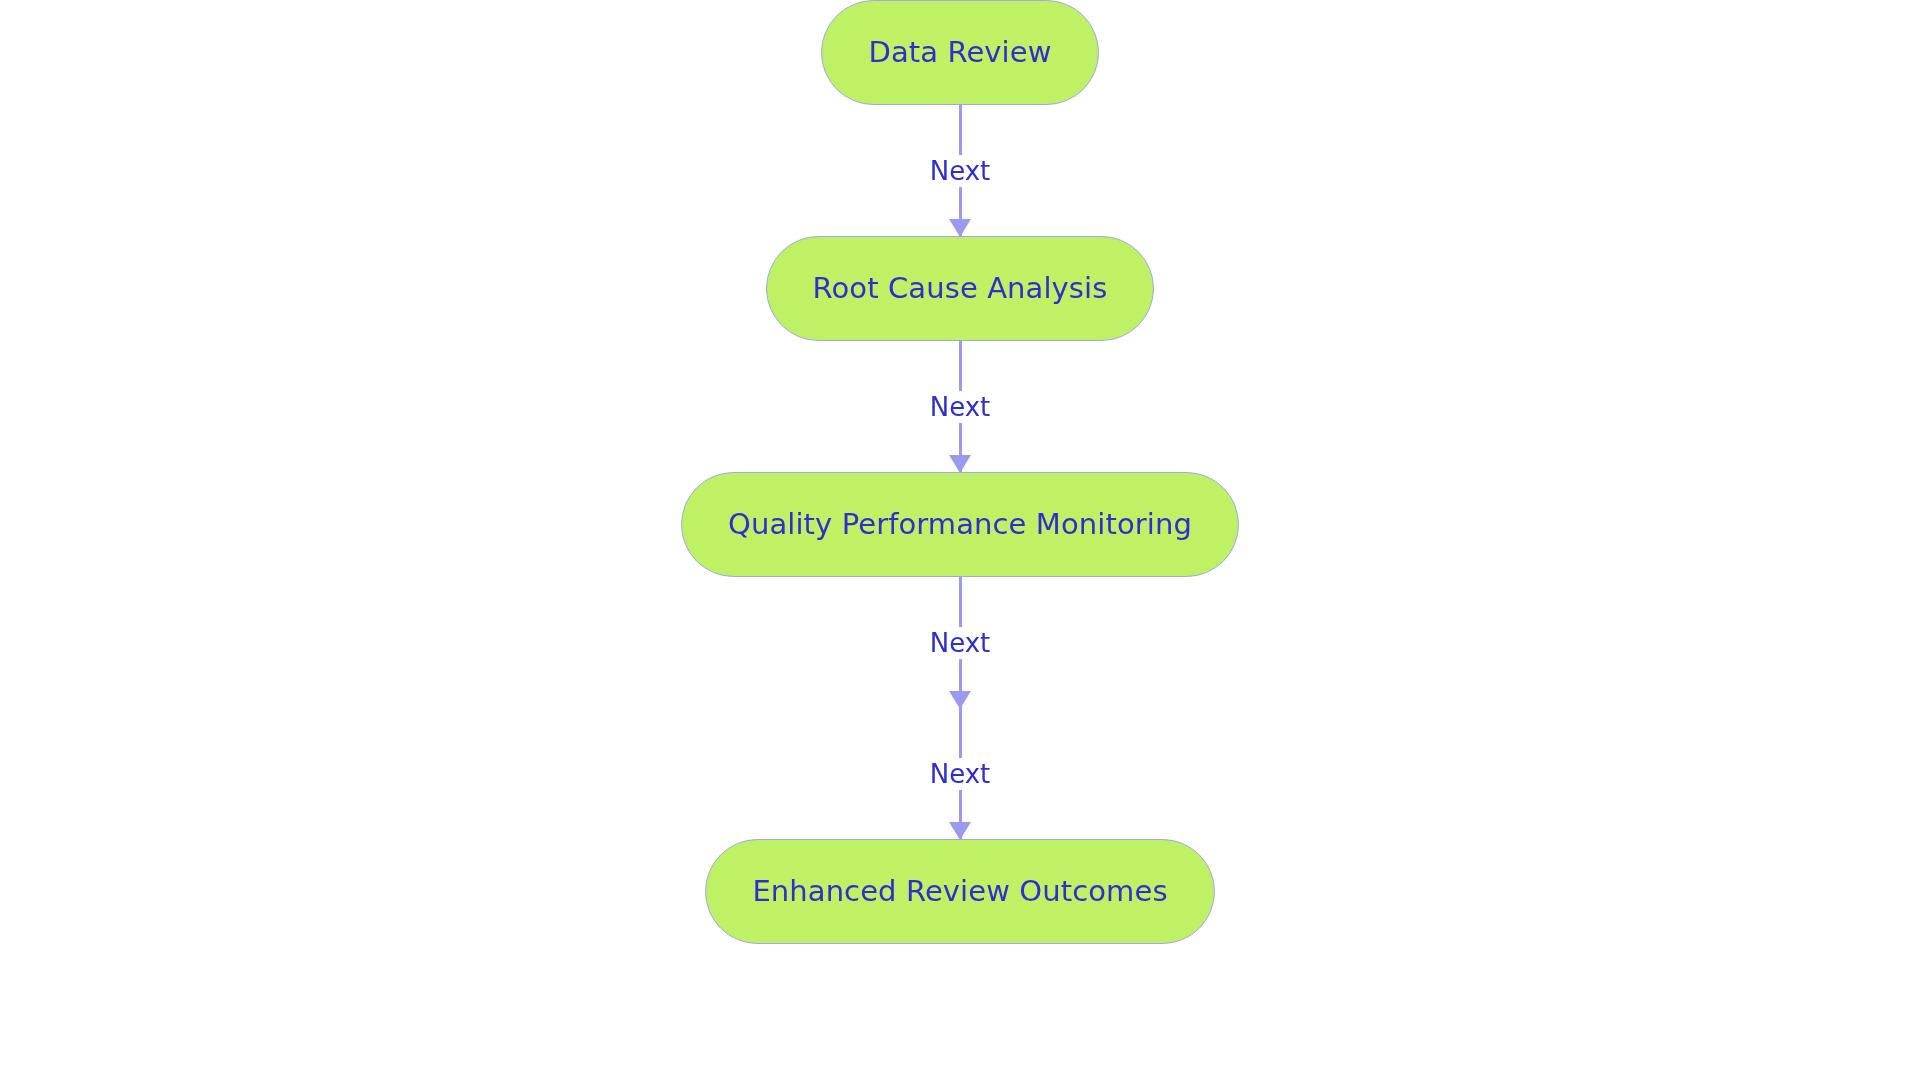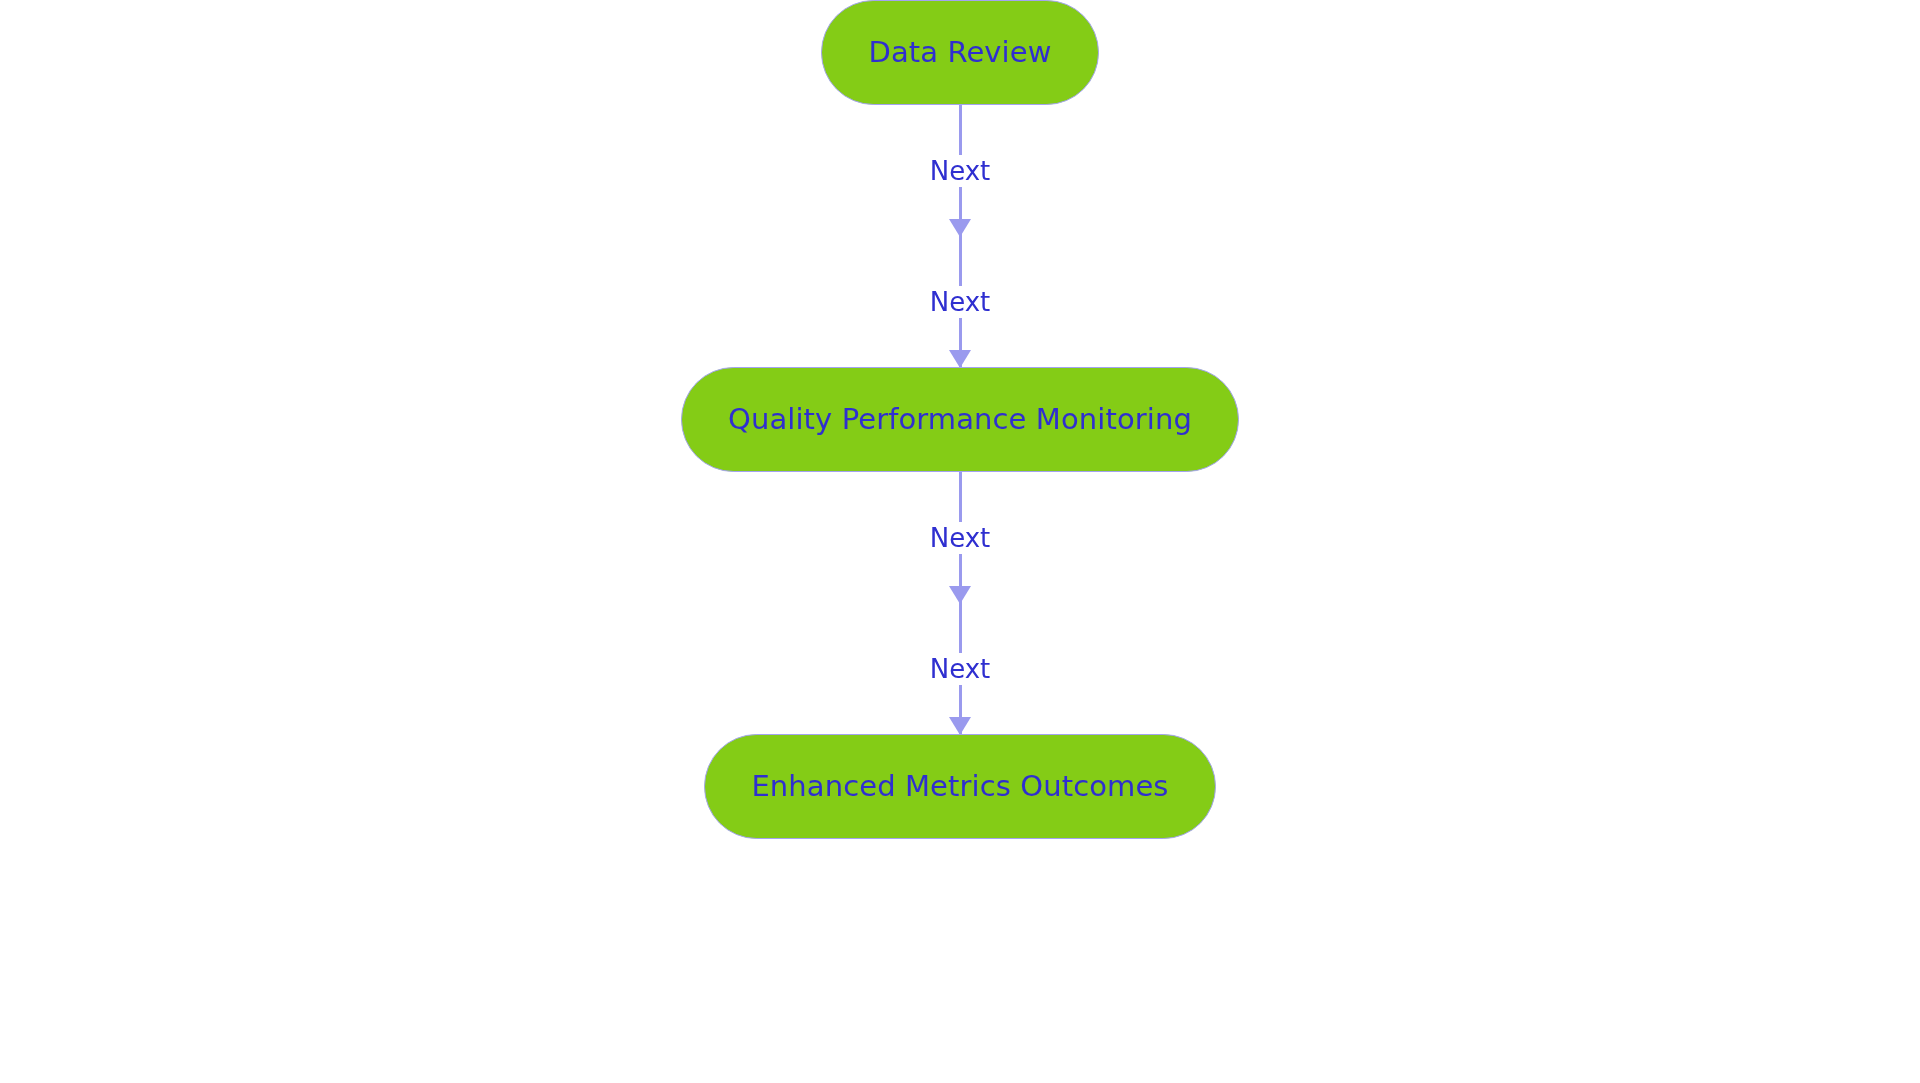--- a/index.html
+++ b/index.html
@@ -25,21 +25,21 @@
     top: 0;
     width: 1920px;
     height: 1083px;
     display: flex;
     flex-direction: column;
     align-items: center;
     justify-content: flex-start;
   }
   .node {
     box-sizing: border-box;
-    background: #84cc16;
+    background: #bef264;
     border: 1.6px solid #a3a3f0;
     border-radius: 999px;
     color: #2f2fd0;
     display: flex;
     align-items: center;
     justify-content: center;
     text-align: center;
     white-space: nowrap;
     font-size: 29px;
     font-weight: 400;
@@ -100,20 +100,23 @@
     <div class="node">
       <span class="node-label">Data Review</span>
     </div>
 
     <div class="edge">
       <span class="edge-line"></span>
       <span class="edge-arrow"></span>
       <span class="edge-label">Next</span>
     </div>
 
+    <div class="node">
+      <span class="node-label">Root Cause Analysis</span>
+    </div>
 
     <div class="edge">
       <span class="edge-line"></span>
       <span class="edge-arrow"></span>
       <span class="edge-label">Next</span>
     </div>
 
     <div class="node">
       <span class="node-label">Quality Performance Monitoring</span>
     </div>
@@ -125,17 +128,17 @@
     </div>
 
 
     <div class="edge">
       <span class="edge-line"></span>
       <span class="edge-arrow"></span>
       <span class="edge-label">Next</span>
     </div>
 
     <div class="node">
-      <span class="node-label">Enhanced Metrics Outcomes</span>
+      <span class="node-label">Enhanced Review Outcomes</span>
     </div>
 
   </div>
 </div>
 
 </body></html>

